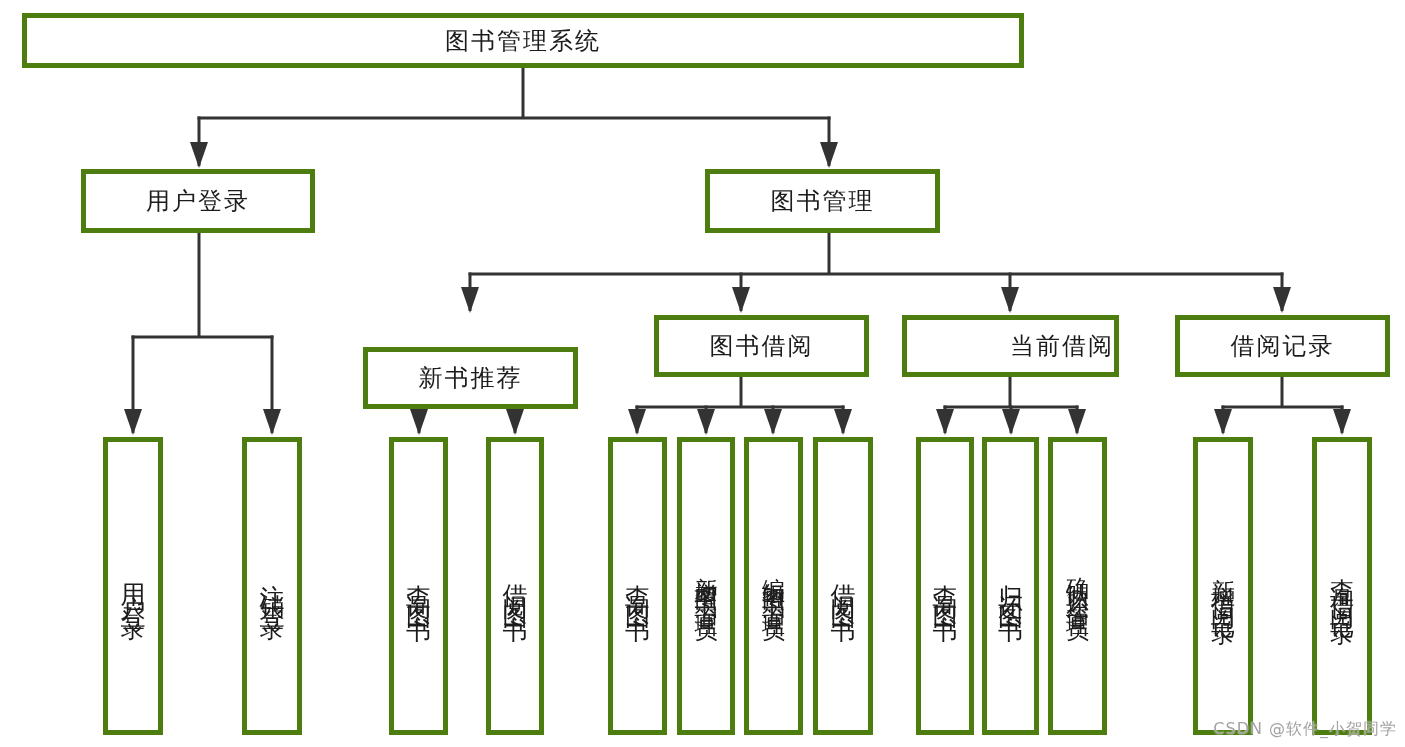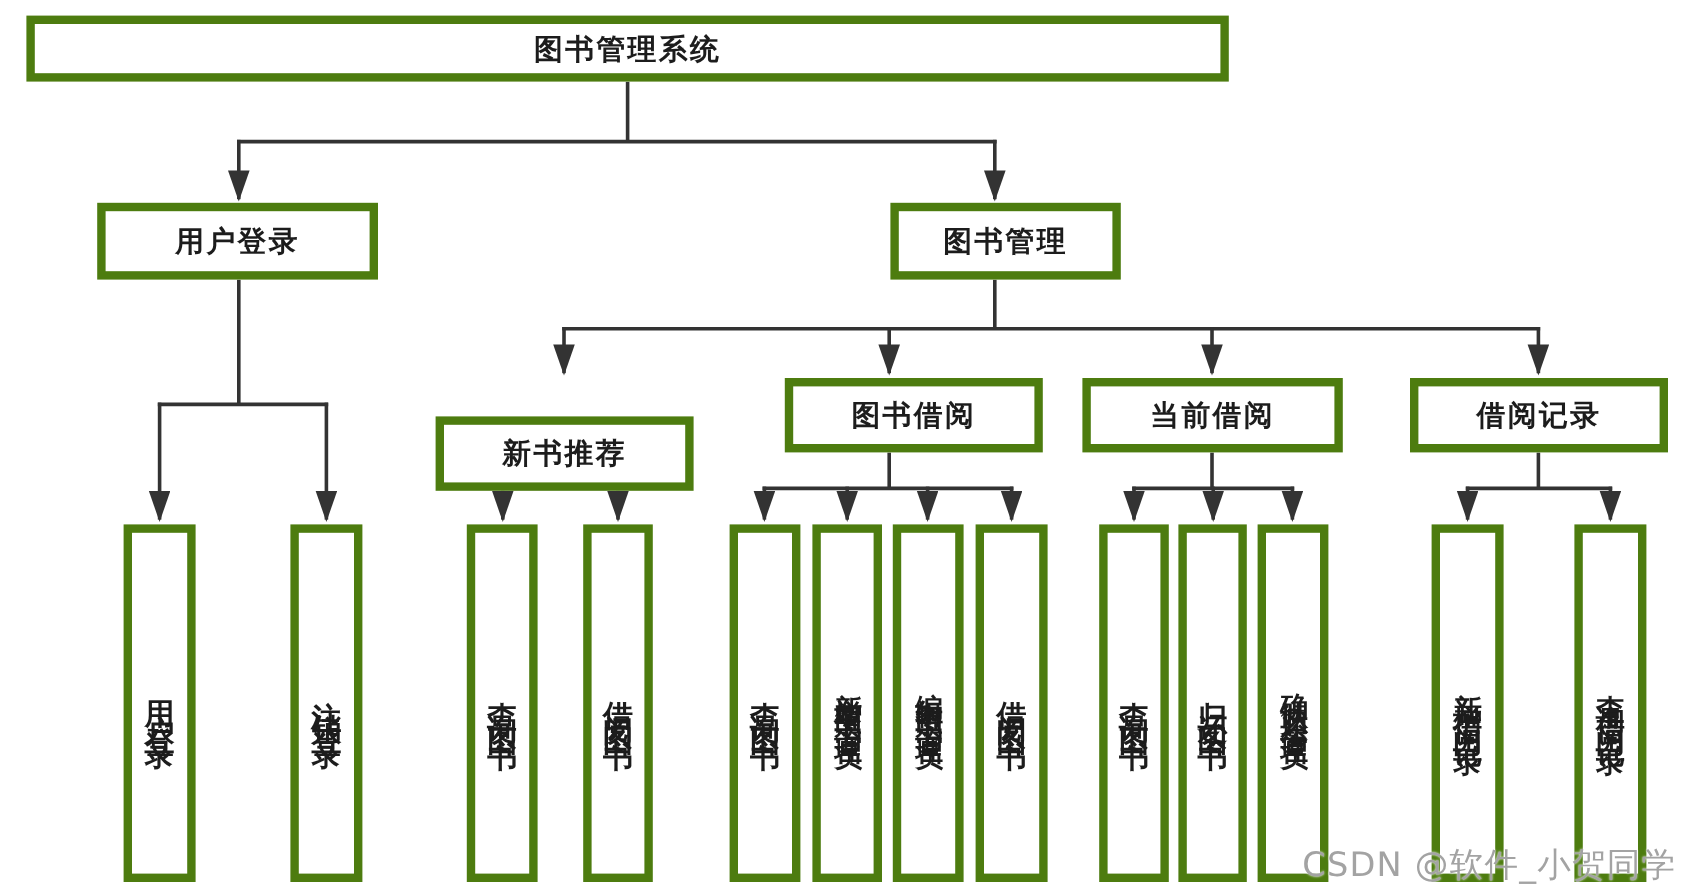--- a/index.html
+++ b/index.html
@@ -13,44 +13,43 @@
   }
   #wires {
     position: absolute;
     left: 0; top: 0;
     width: 1405px; height: 747px;
   }
   .node {
     position: absolute;
     box-sizing: border-box;
     background: #ffffff;
-    border: 7px solid #4d7c0f;
+    border: 5px solid #4d7c0f;
     display: flex;
     align-items: center;
     justify-content: center;
     color: #1c1c1c;
     font-size: 24px;
     letter-spacing: 2px;
     text-align: center;
-    font-weight: bold;
   }
   .leaf span {
     writing-mode: vertical-rl;
     text-orientation: mixed;
     line-height: 1;
     letter-spacing: 11px;
     font-size: 25px;
   }
   .leaf.medium span { letter-spacing: 9px; font-size: 24px; }
   .leaf.long span { letter-spacing: 6px; font-size: 23px; }
   .watermark {
     position: absolute;
     right: 8px;
     bottom: 7px;
-    font-size: 28px;
+    font-size: 16px;
     color: #a3a3a3;
     letter-spacing: 1px;
     text-shadow: 0 0 2px #ffffff;
     white-space: nowrap;
   }
 </style>
 </head>
 <body>
 
 <div id="stage">
@@ -105,31 +104,31 @@
     </g>
   </svg>
 
   <div class="node" style="left:22px; top:13px; width:1002px; height:55px;">
     <span>图书管理系统</span>
   </div>
 
   <div class="node" style="left:81px; top:169px; width:234px; height:64px;">
     <span>用户登录</span>
   </div>
-  <div class="node" style="left:742px; top:169px; width:192px; height:64px;">
+  <div class="node" style="left:705px; top:169px; width:235px; height:64px;">
     <span>图书管理</span>
   </div>
 
   <div class="node" style="left:363px; top:315px; width:215px; height:62px;margin-top:32px;">
     <span>新书推荐</span>
   </div>
   <div class="node" style="left:654px; top:315px; width:215px; height:62px;">
     <span>图书借阅</span>
   </div>
-  <div class="node" style="left:902px; top:315px; width:217px; height:62px;">
+  <div class="node" style="left:902px; top:315px; width:217px; height:62px;justify-content:flex-end;">
     <span>当前借阅</span>
   </div>
   <div class="node" style="left:1175px; top:315px; width:215px; height:62px;">
     <span>借阅记录</span>
   </div>
 
   <div class="node leaf" style="left:103px; top:437px; width:60px; height:298px;">
     <span>用户登录</span>
   </div>
   <div class="node leaf" style="left:242px; top:437px; width:60px; height:298px;">

